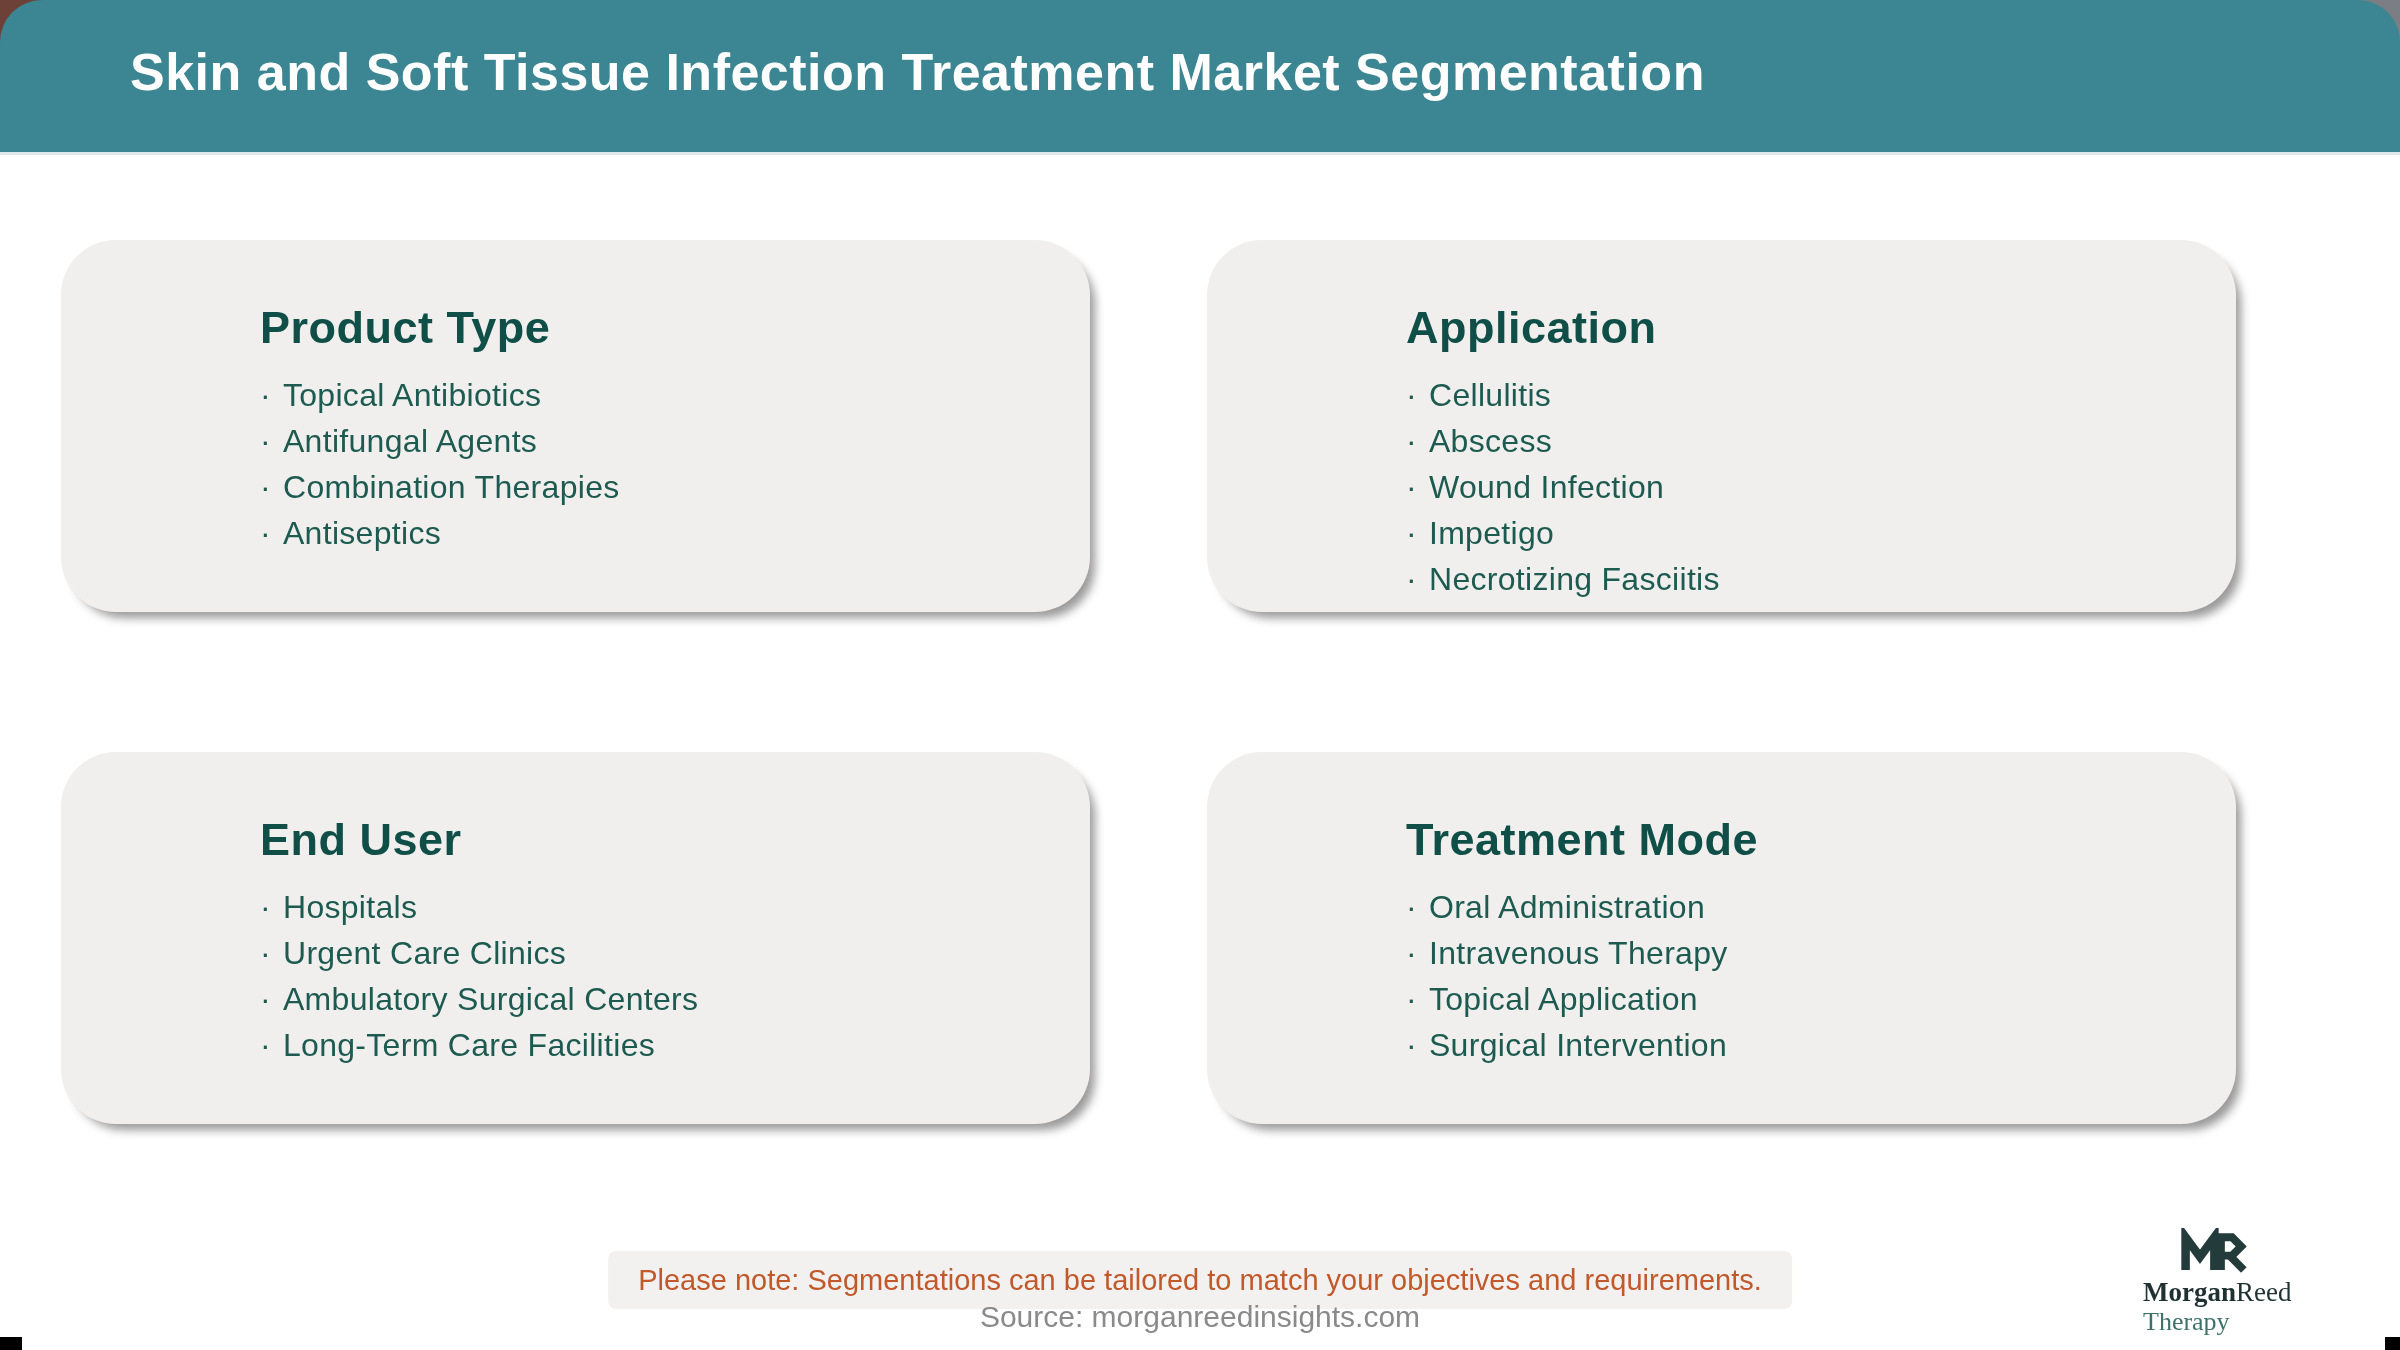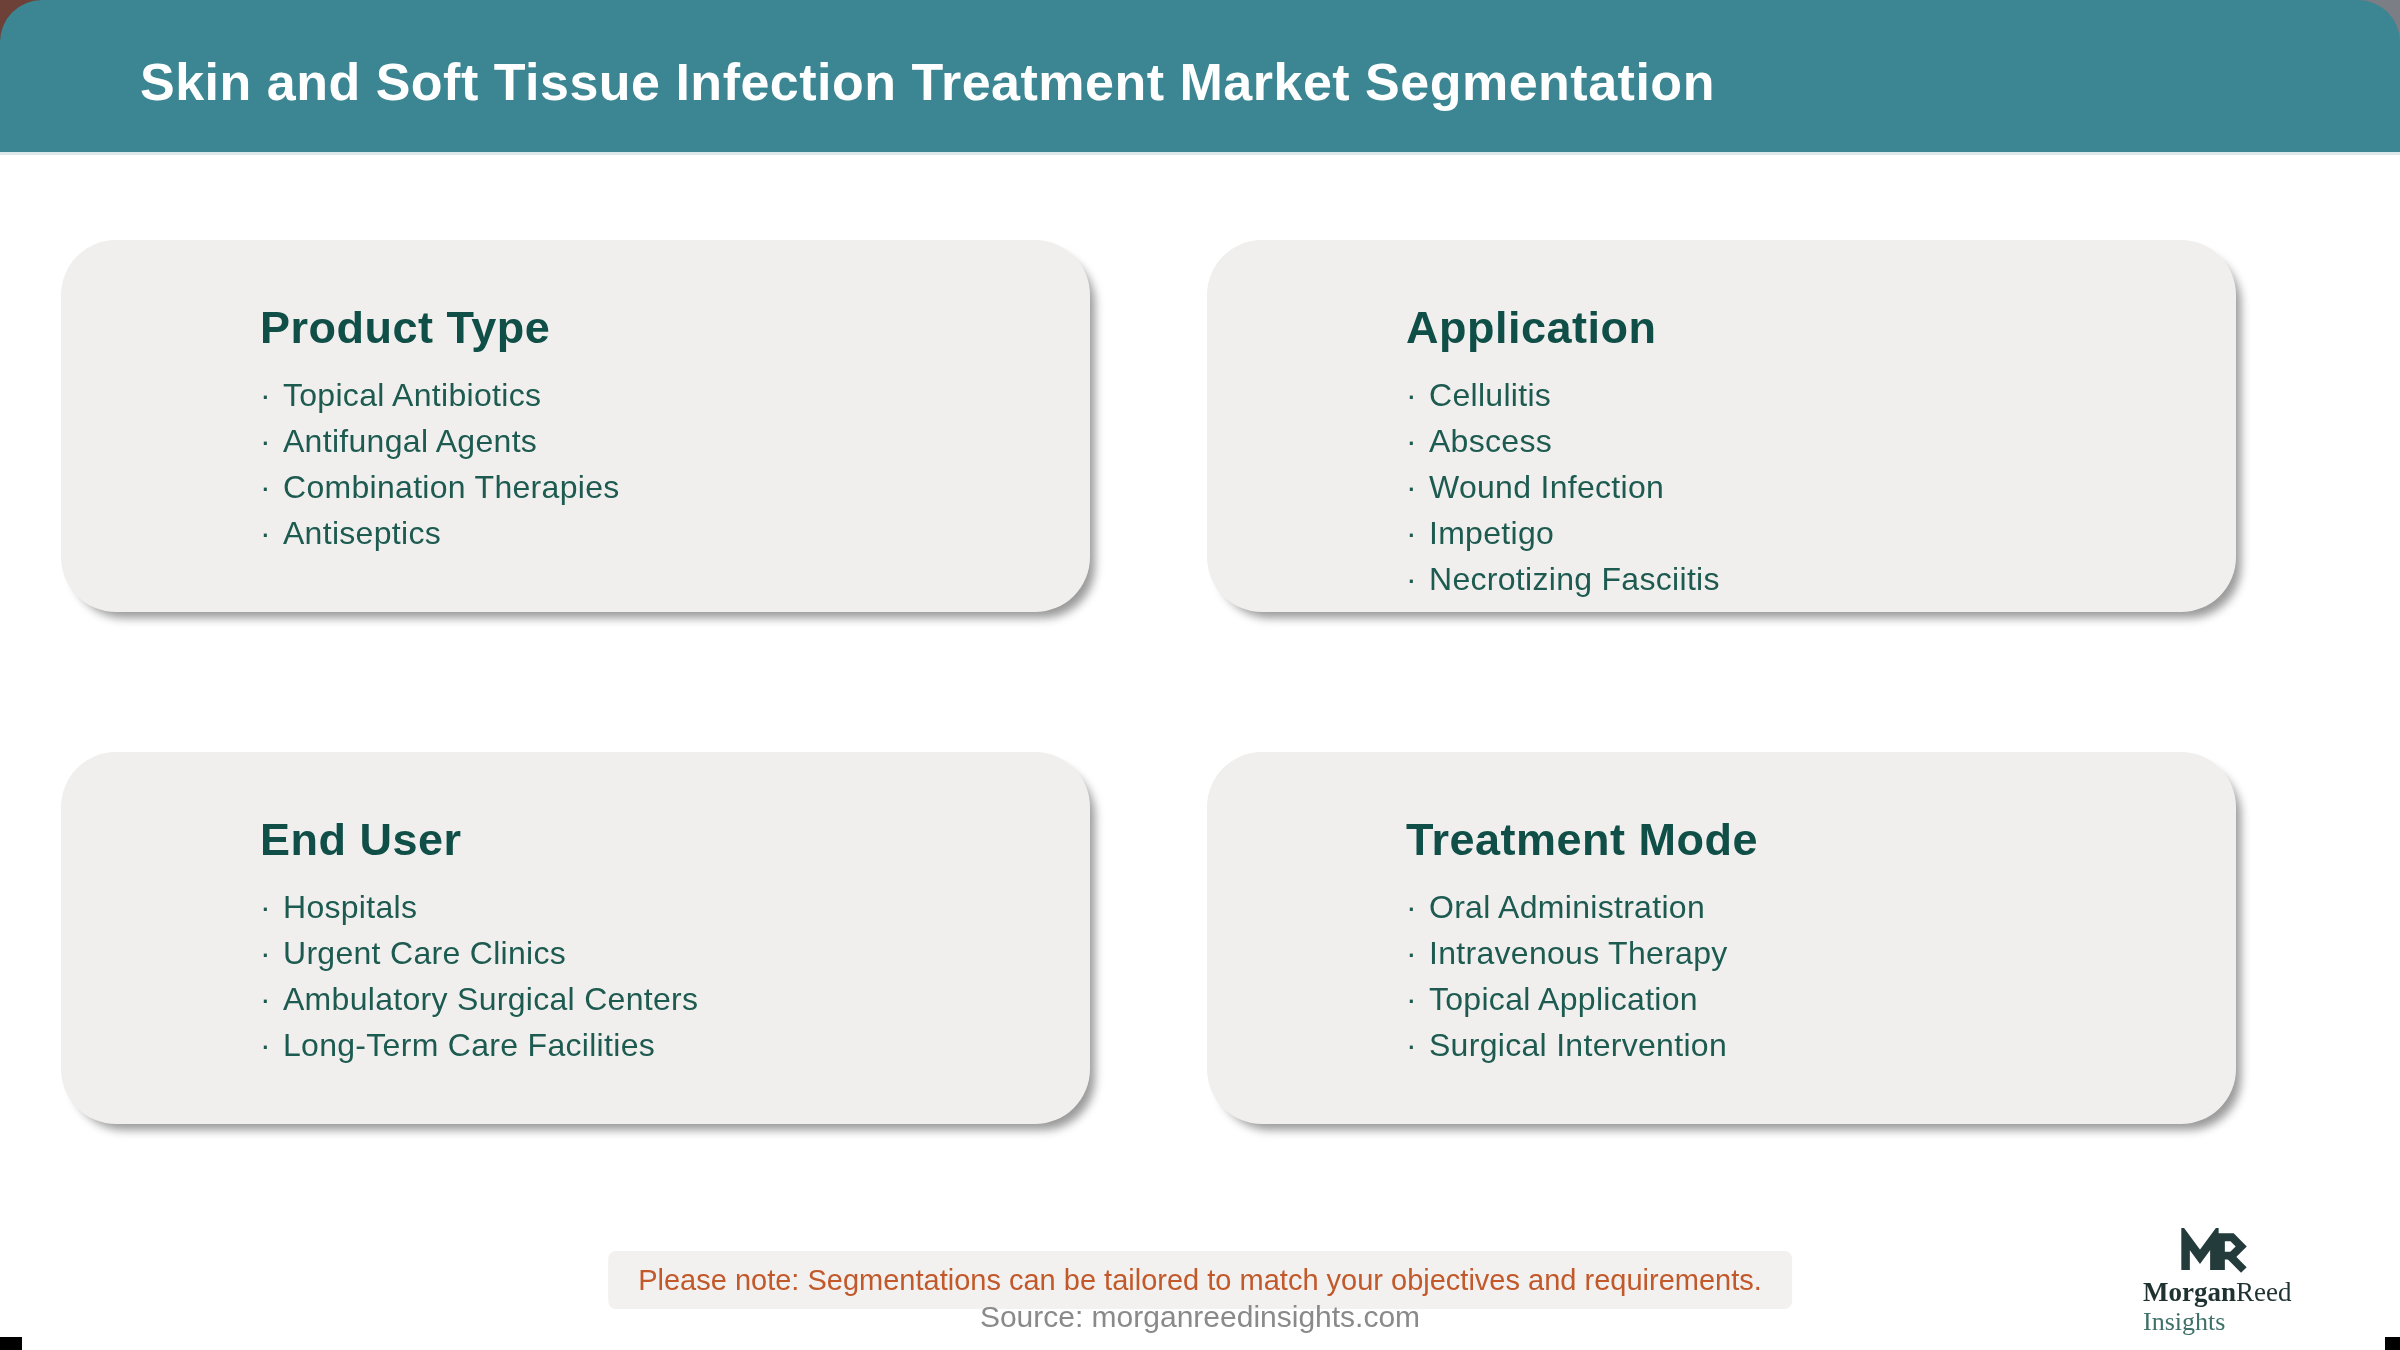--- a/index.html
+++ b/index.html
@@ -15,21 +15,21 @@
   .black-corner{position:absolute;background:#000;z-index:5;}
   .black-corner.bl{left:0;bottom:0;width:22px;height:13px;}
   .black-corner.br{right:0;bottom:0;width:15px;height:13px;}
 
   .header{
     position:absolute;left:0;top:0;width:2400px;height:155px;
     background:#3b8692;border-radius:42px 42px 0 0;z-index:1;
     border-bottom:3px solid #dce8ea;box-sizing:border-box;
   }
   .header h1{
-    margin:10px;padding:42px 0 0 130px;
+    margin:0;padding:42px 0 0 130px;
     font-size:52px;font-weight:bold;color:#ffffff;letter-spacing:0.5px;
   }
 
   .card{
     position:absolute;width:1029px;height:372px;
     background:#f0efee;border-radius:55px;
     box-shadow:8px 9px 10px -3px rgba(0,0,0,0.40);
     box-sizing:border-box;padding:62px 40px 0 199px;z-index:1;
   }
   .card.c1{left:61px;top:240px;}
@@ -125,18 +125,18 @@
 <div class="source">Source: morganreedinsights.com</div>
 
 <div class="logo">
   <svg width="72" height="46" viewBox="0 0 110 70" aria-hidden="true">
     <path d="M7 64 V14 L29 44 L51 14 V64" fill="none" stroke="#243b3b" stroke-width="13" stroke-linejoin="miter"></path>
     <path d="M61 64 V14 H78 L92 28 L78 42 H61" fill="none" stroke="#243b3b" stroke-width="12" stroke-linejoin="miter"></path>
     <path d="M74 42 L96 64" fill="none" stroke="#243b3b" stroke-width="12"></path>
   </svg>
   <div class="wordmark">
     <span class="line1"><b>Morgan</b><span>Reed</span></span>
-    <span class="line2">Insights</span>
+    <span class="line2">Therapy</span>
   </div>
 </div>
 
 <div class="black-corner bl"></div>
 <div class="black-corner br"></div>
 
 </body></html>

